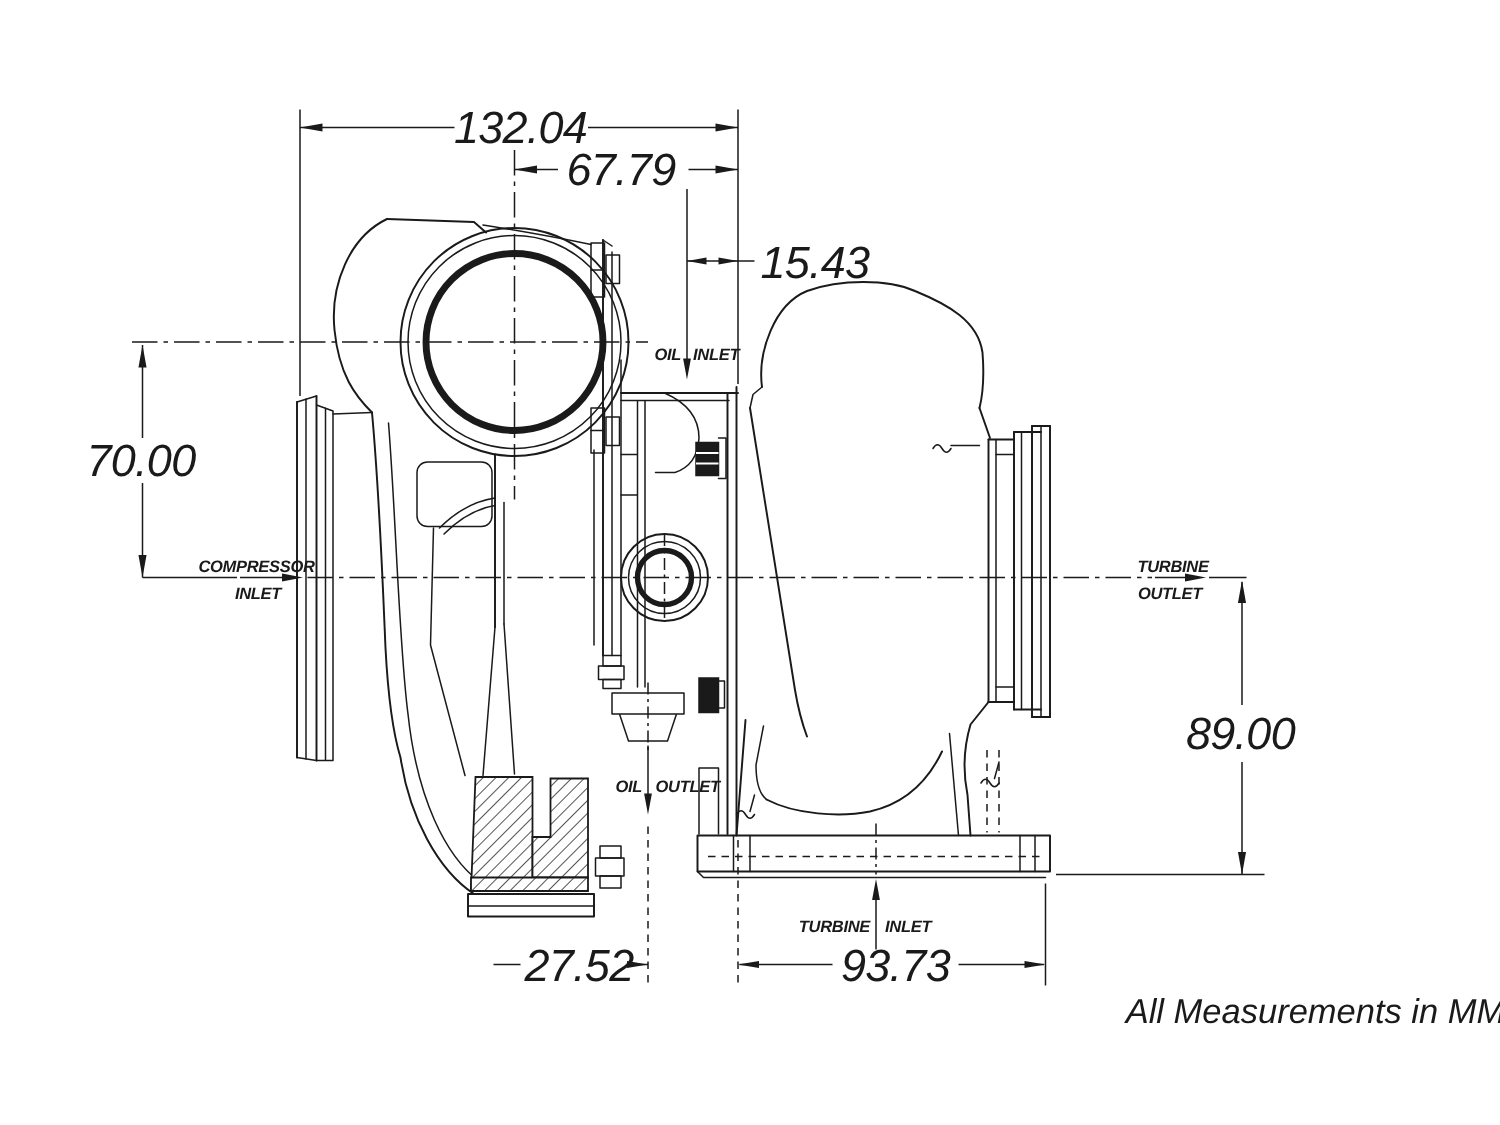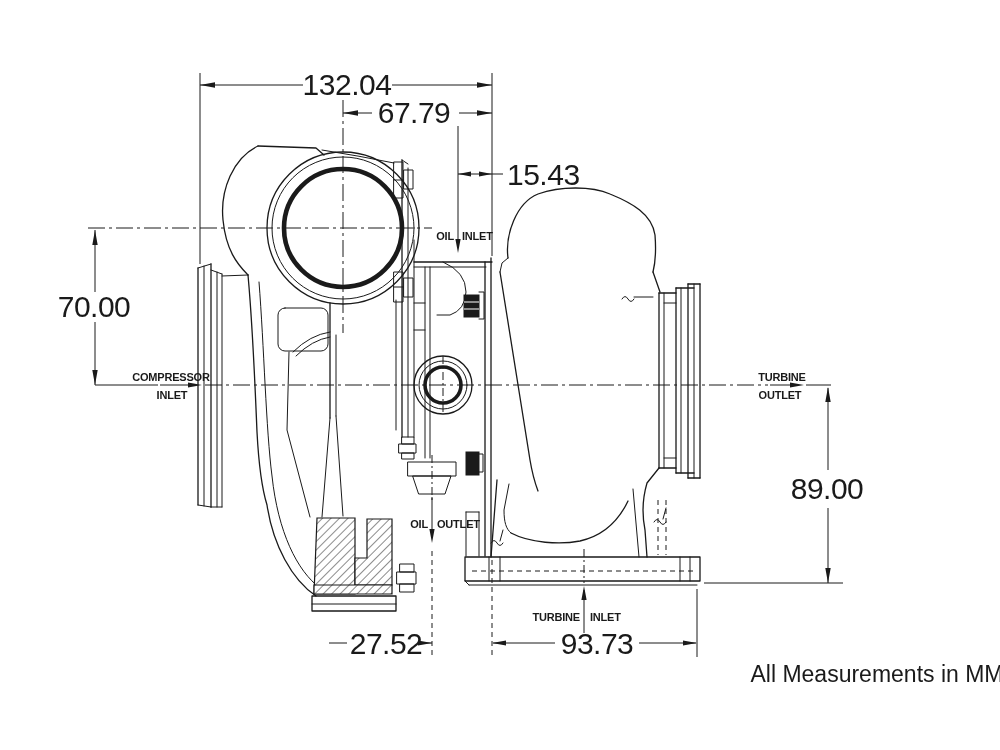--- a/index.html
+++ b/index.html
@@ -1,17 +1,17 @@
 <!DOCTYPE html>
 <html style="--ink: #1a1a1a; --paper: #ffffff;"><head>
 <meta charset="utf-8">
 <style>
   :root { --ink:#1a1a1a; --paper:#ffffff; }
   html,body { margin:0; padding:0; background:#fff; }
-  #stage { width:1000px; height:750px; background:var(--paper); position:relative; overflow:hidden; }
+  #stage { width:1000px; height:750px; background:var(--paper); position:relative; overflow:hidden;font-style:italic; }
   svg { display:block; }
   .ln   { fill:none; stroke:var(--ink); stroke-width:1.3; stroke-linecap:round; stroke-linejoin:round; }
   .thin { stroke-width:1; }
   .bold { stroke-width:4.6; }
   .mbold{ stroke-width:3.6; }
   .dim  { fill:none; stroke:var(--ink); stroke-width:1; }
   .dash { stroke-dasharray:5 4; }
   .cdash{ stroke-dasharray:17 4 3 4; }
   .sdash{ stroke-dasharray:8 3 2 3; }
   .head { fill:var(--ink); stroke:none; }

